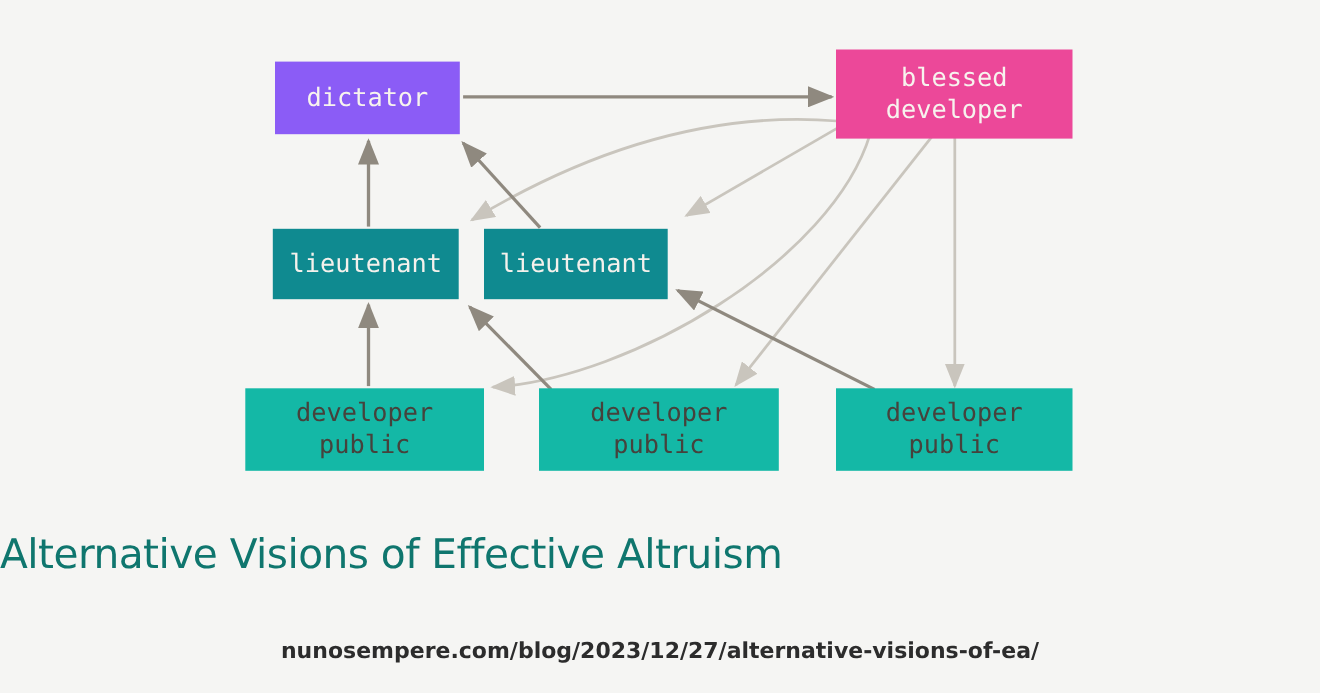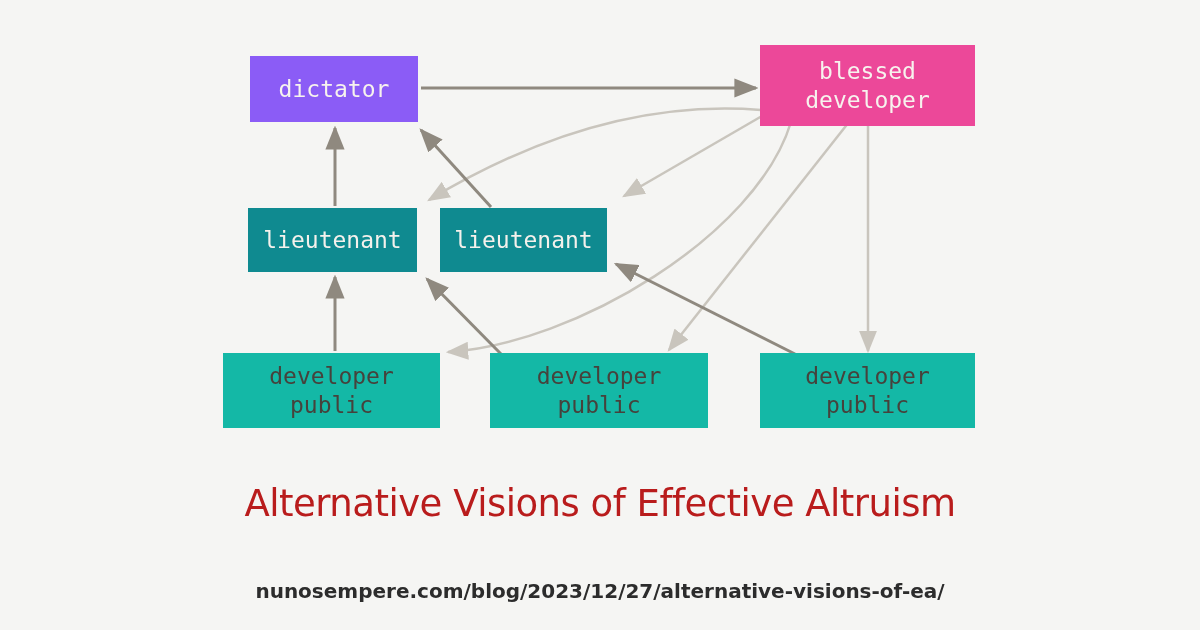--- a/index.html
+++ b/index.html
@@ -23,22 +23,22 @@
   .node-dictator{left:250px;top:56px;width:168px;height:66px;background:#8b5cf6;color:#f7f3ee;}
   .node-blessed{left:760px;top:45px;width:215px;height:81px;background:#ec4899;color:#f7f3ee;}
   .node-lieut1{left:248px;top:208px;width:169px;height:64px;background:#0f8a90;color:#f4f1ec;}
   .node-lieut2{left:440px;top:208px;width:167px;height:64px;background:#0f8a90;color:#f4f1ec;}
   .node-dev{background:#14b8a6;color:#46423c;}
   .node-dev1{left:223px;top:353px;width:217px;height:75px;}
   .node-dev2{left:490px;top:353px;width:218px;height:75px;}
   .node-dev3{left:760px;top:353px;width:215px;height:75px;}
   .title{
     position:absolute;left:0;top:482px;width:1200px;
-    text-align:center;
-    font-size:37px;font-weight:400;color:#b91c1c;
+    text-align:left;
+    font-size:37px;font-weight:400;color:#0f766e;
     letter-spacing:-0.5px;
   }
   .url{
     position:absolute;left:0;top:579px;width:1200px;
     text-align:center;
     font-size:20px;font-weight:700;color:#2c2c2c;
   }
 </style>
 </head>
 <body>

